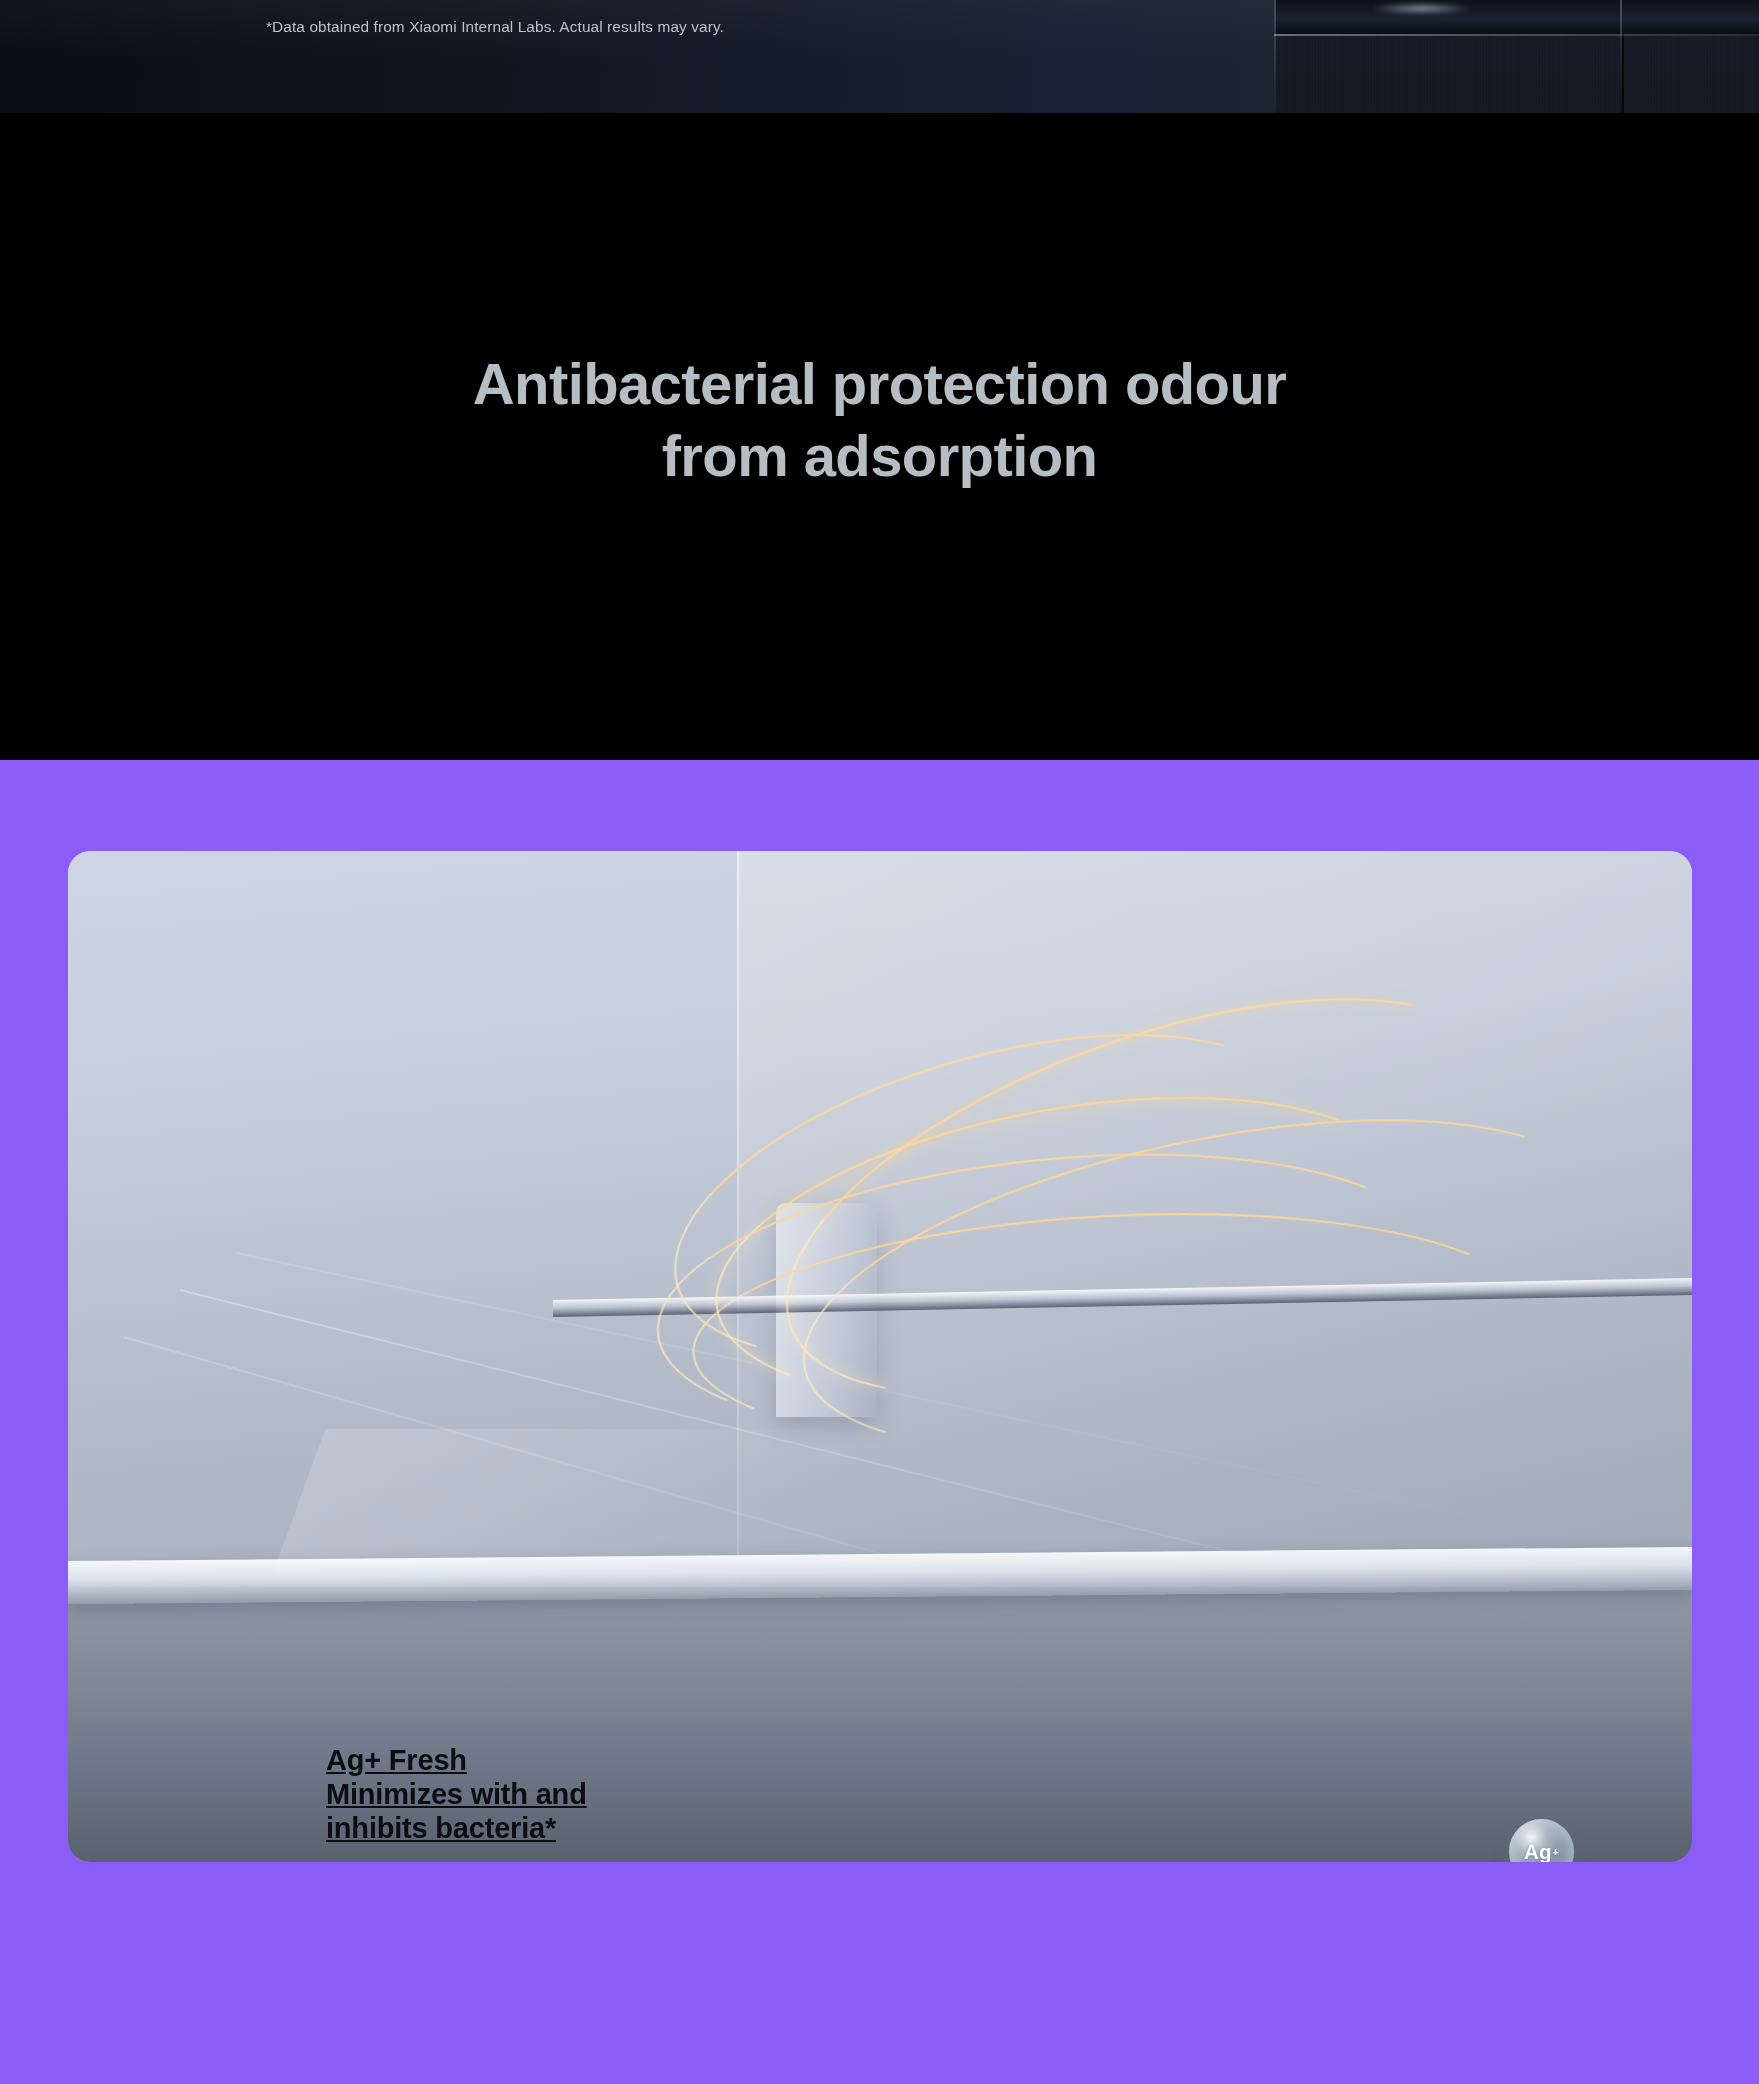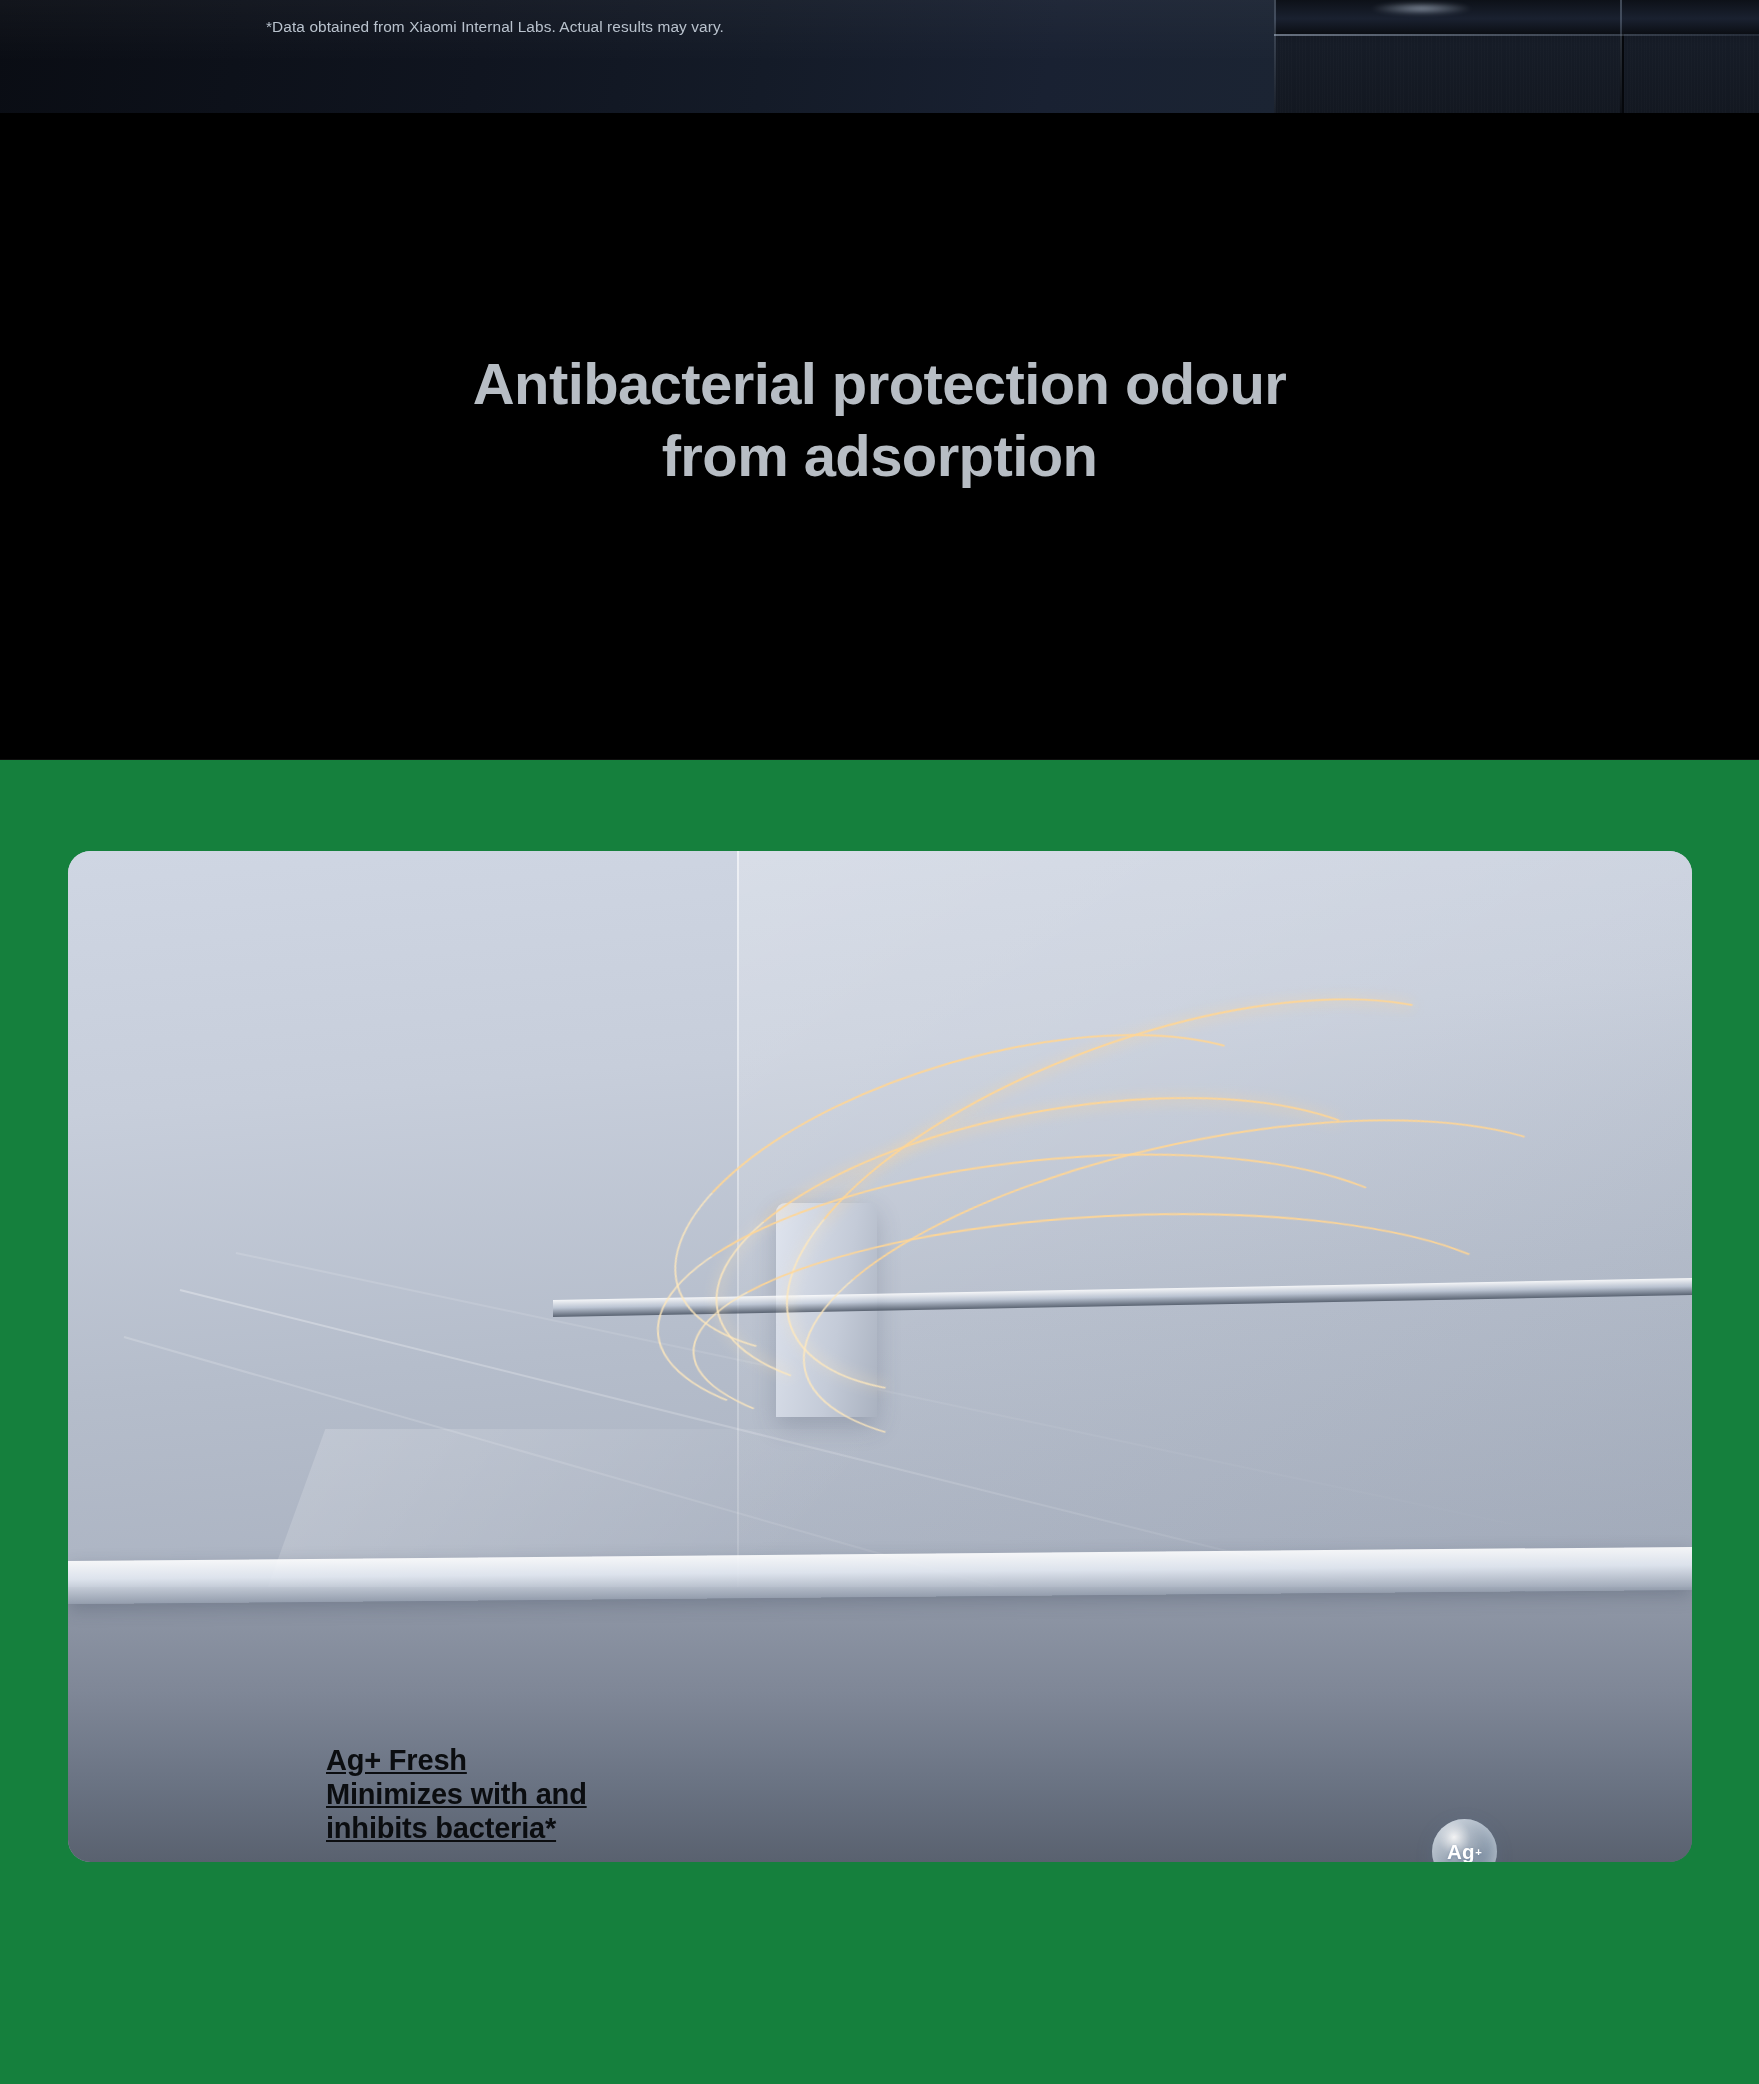--- a/index.html
+++ b/index.html
@@ -9,21 +9,21 @@
     height:2084px;
     background:#000;
     font-family:"Liberation Sans", sans-serif;
     overflow:hidden;
   }
 
   .page {
     position:relative;
     width:1759px;
     height:2084px;
-    background:#15803d;
+    background:#8b5cf6;
   }
 
   
   .top-band {
     position:absolute;
     left:0; top:0;
     width:1759px;
     height:113px;
     overflow:hidden;
     background:#05070b;
@@ -204,21 +204,21 @@
       inset -5.6px -7.5px 20.5px rgba(120,160,200,.28),
       0 3.7px 17px rgba(90,120,160,.18);
     display:flex;
     align-items:center;
     justify-content:center;
     color:#ffffff;
     font-weight:700;
     text-shadow:0 0.9px 2.8px rgba(80,110,150,.55);
   }
   .ag-bubble .sup{ font-size:.55em; vertical-align:super; margin-left:0.9px; }
-  .ag-b1 { left:1364px; top:968px; width:65px;  height:65px;  font-size:20.5px;justify-content:center; }
+  .ag-b1 { left:1441px; top:968px; width:65px;  height:65px;  font-size:20.5px;justify-content:center; }
 
   
   .card-heading{
     position:absolute;
     left:258px; top:893px;
     font-size:29px;
     font-weight:700;
     line-height:1.17;
     color:#0b0d10;
     letter-spacing:-0.2px;

